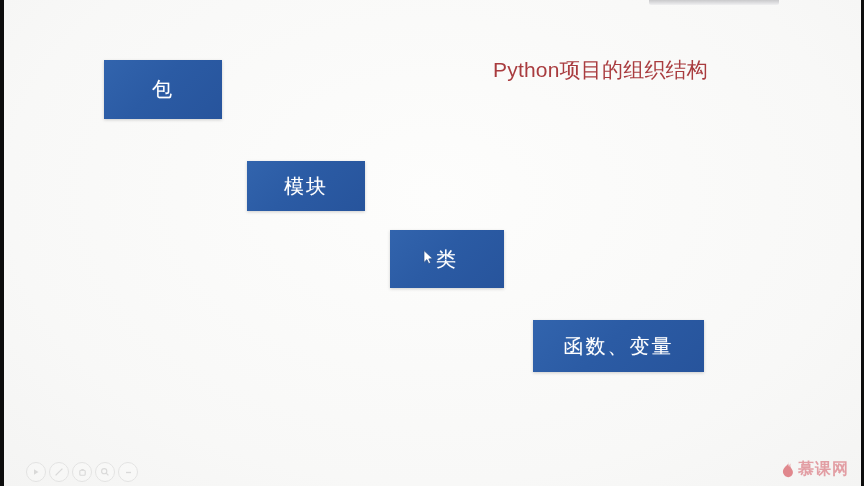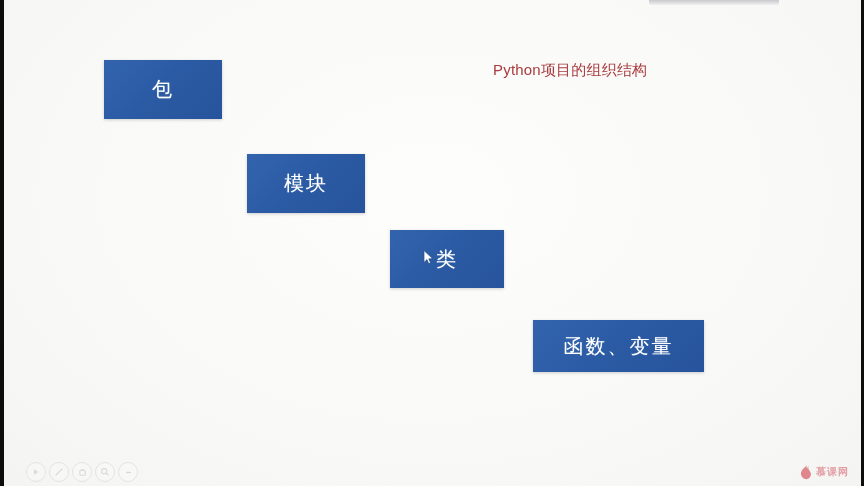--- a/index.html
+++ b/index.html
@@ -52,21 +52,21 @@
     background: linear-gradient(to bottom, #c9c9cb 0%, #dedee0 55%, #f0f0f1 100%);
     border-radius: 0 0 2px 2px;
     z-index: 20;
   }
 
   
   #title {
     position: absolute;
     left: 489px;
     top: 56px;
-    font-size: 15px;
+    font-size: 21px;
     line-height: 28px;
     letter-spacing: 0.2px;
     color: #a93c3f;
     white-space: nowrap;
     font-weight: 400;
     z-index: 15;
   }
 
   
   .box {
@@ -80,21 +80,21 @@
   }
   .box .label {
     color: #ffffff;
     font-size: 20px;
     letter-spacing: 2px;
     white-space: nowrap;
     text-shadow: 0 0 1px rgba(255,255,255,0.35);
   }
 
   #box-1 { left: 100px; top:  60px; width: 118px; height: 59px; }
-  #box-2 { left: 243px; top: 154px; width: 118px; height: 59px; }
+  #box-2 { left: 243px; top: 161px; width: 118px; height: 50px; }
   #box-3 { left: 386px; top: 230px; width: 114px; height: 58px; }
   #box-4 { left: 529px; top: 320px; width: 171px; height: 52px; }
 
   
   #cursor {
     position: absolute;
     left: 419px;
     top: 250px;
     width: 11px;
     height: 15px;
@@ -132,21 +132,21 @@
     right: 12px;
     bottom: 6px;
     display: flex;
     align-items: center;
     gap: 4px;
     z-index: 25;
     opacity: 0.62;
   }
   #watermark .flame { display: block; }
   #watermark .wm-text {
-    font-size: 10px;
+    font-size: 16px;
     font-weight: 700;
     color: #d86a74;
     letter-spacing: 1px;
     white-space: nowrap;
   }
 </style>
 </head>
 <body>
 
 <div id="screen">

